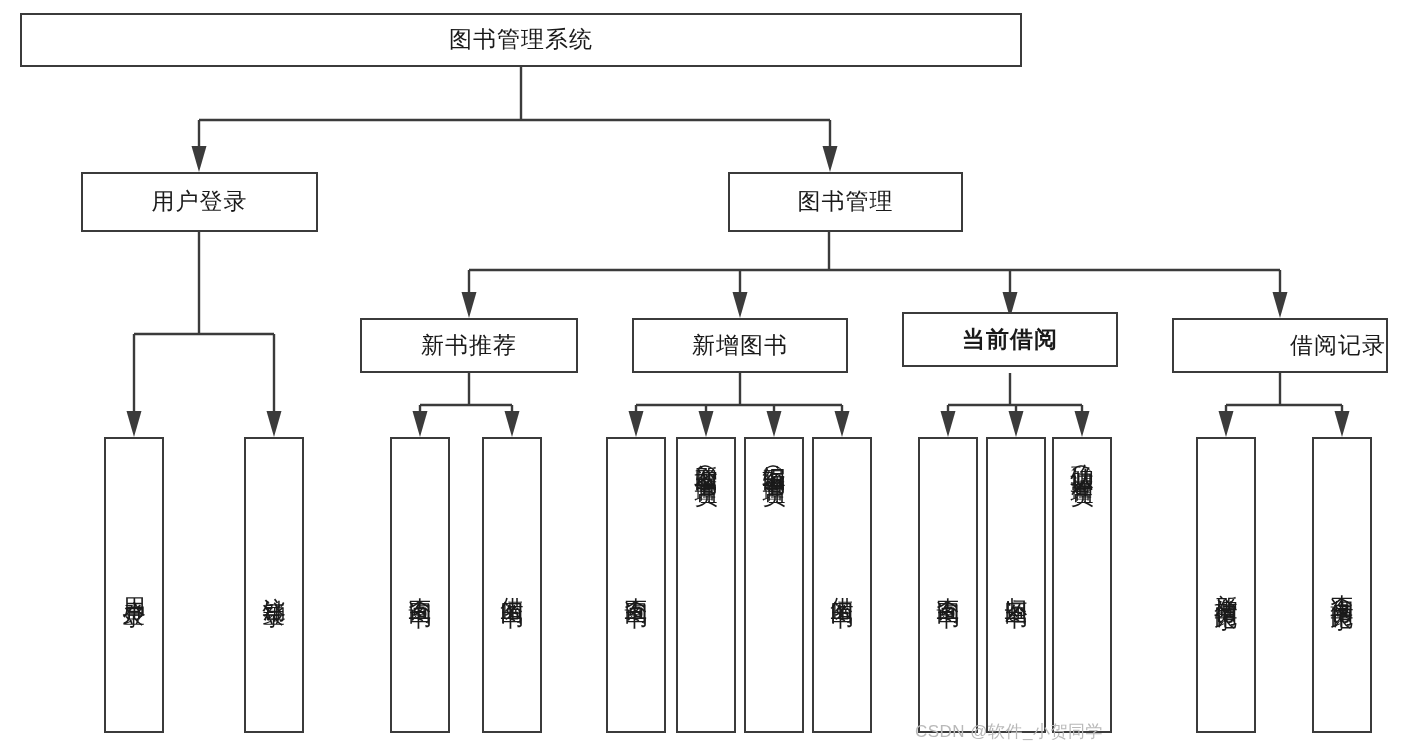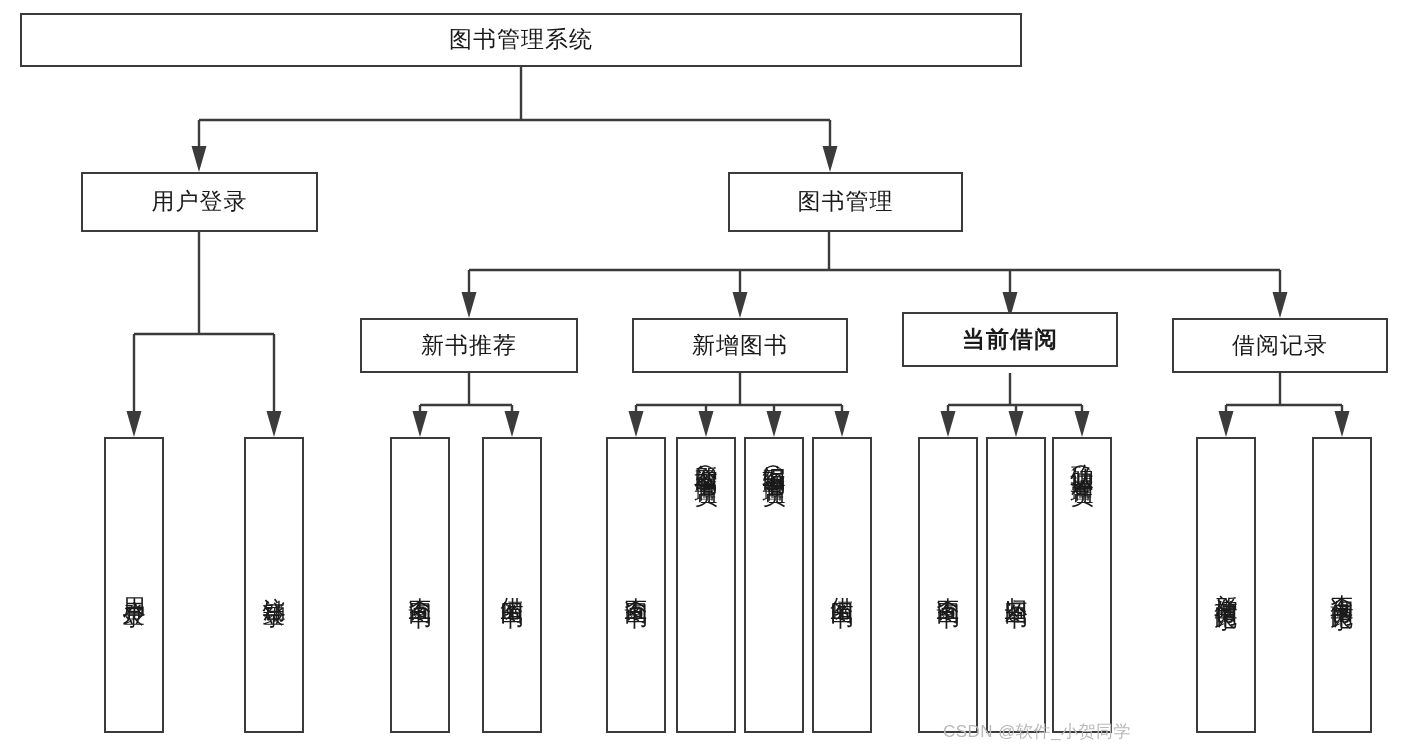--- a/index.html
+++ b/index.html
@@ -13,21 +13,20 @@
     height: 747px;
     font-family: "Liberation Sans", "DejaVu Sans", sans-serif;
     overflow: hidden;
     position: relative;
   }
   #diagram-root {
     position: relative;
     width: 1111px;
     height: 747px;
     background: #ffffff;
-    padding-left: 28px;
   }
   svg#connector-layer {
     position: absolute;
     left: 0;
     top: 0;
     width: 1405px;
     height: 747px;
     pointer-events: none;
   }
   .conn-line {
@@ -166,21 +165,21 @@
       </div>
       <div class="node horizontal" id="node-new-book-recommend" style="left: 360px; top: 318px; width: 218px; height: 55px;">
         <span class="node-label">新书推荐</span>
       </div>
       <div class="node horizontal" id="node-book-borrow" style="left: 632px; top: 318px; width: 216px; height: 55px;">
         <span class="node-label">新增图书</span>
       </div>
       <div class="node horizontal" id="node-current-borrow" style="left: 902px; top: 312px; width: 216px; height: 55px; font-weight: bold;">
         <span class="node-label">当前借阅</span>
       </div>
-      <div class="node horizontal" id="node-borrow-record" style="left: 1172px; top: 318px; width: 216px; height: 55px;">
+      <div class="node horizontal" id="node-borrow-record" style="left: 1172px; top: 318px; width: 216px; height: 55px; justify-content: flex-end;">
         <span class="node-label">借阅记录</span>
       </div>
       <div class="node vertical centered" id="node-leaf-user-login" style="left: 104px; top: 437px; width: 60px; height: 296px;">
         <span class="node-label">用户登录</span>
       </div>
       <div class="node vertical centered" id="node-leaf-logout" style="left: 244px; top: 437px; width: 60px; height: 296px;">
         <span class="node-label">注销登录</span>
       </div>
       <div class="node vertical centered" id="node-leaf-query-book-1" style="left: 390px; top: 437px; width: 60px; height: 296px;">
         <span class="node-label">查询图书</span>

